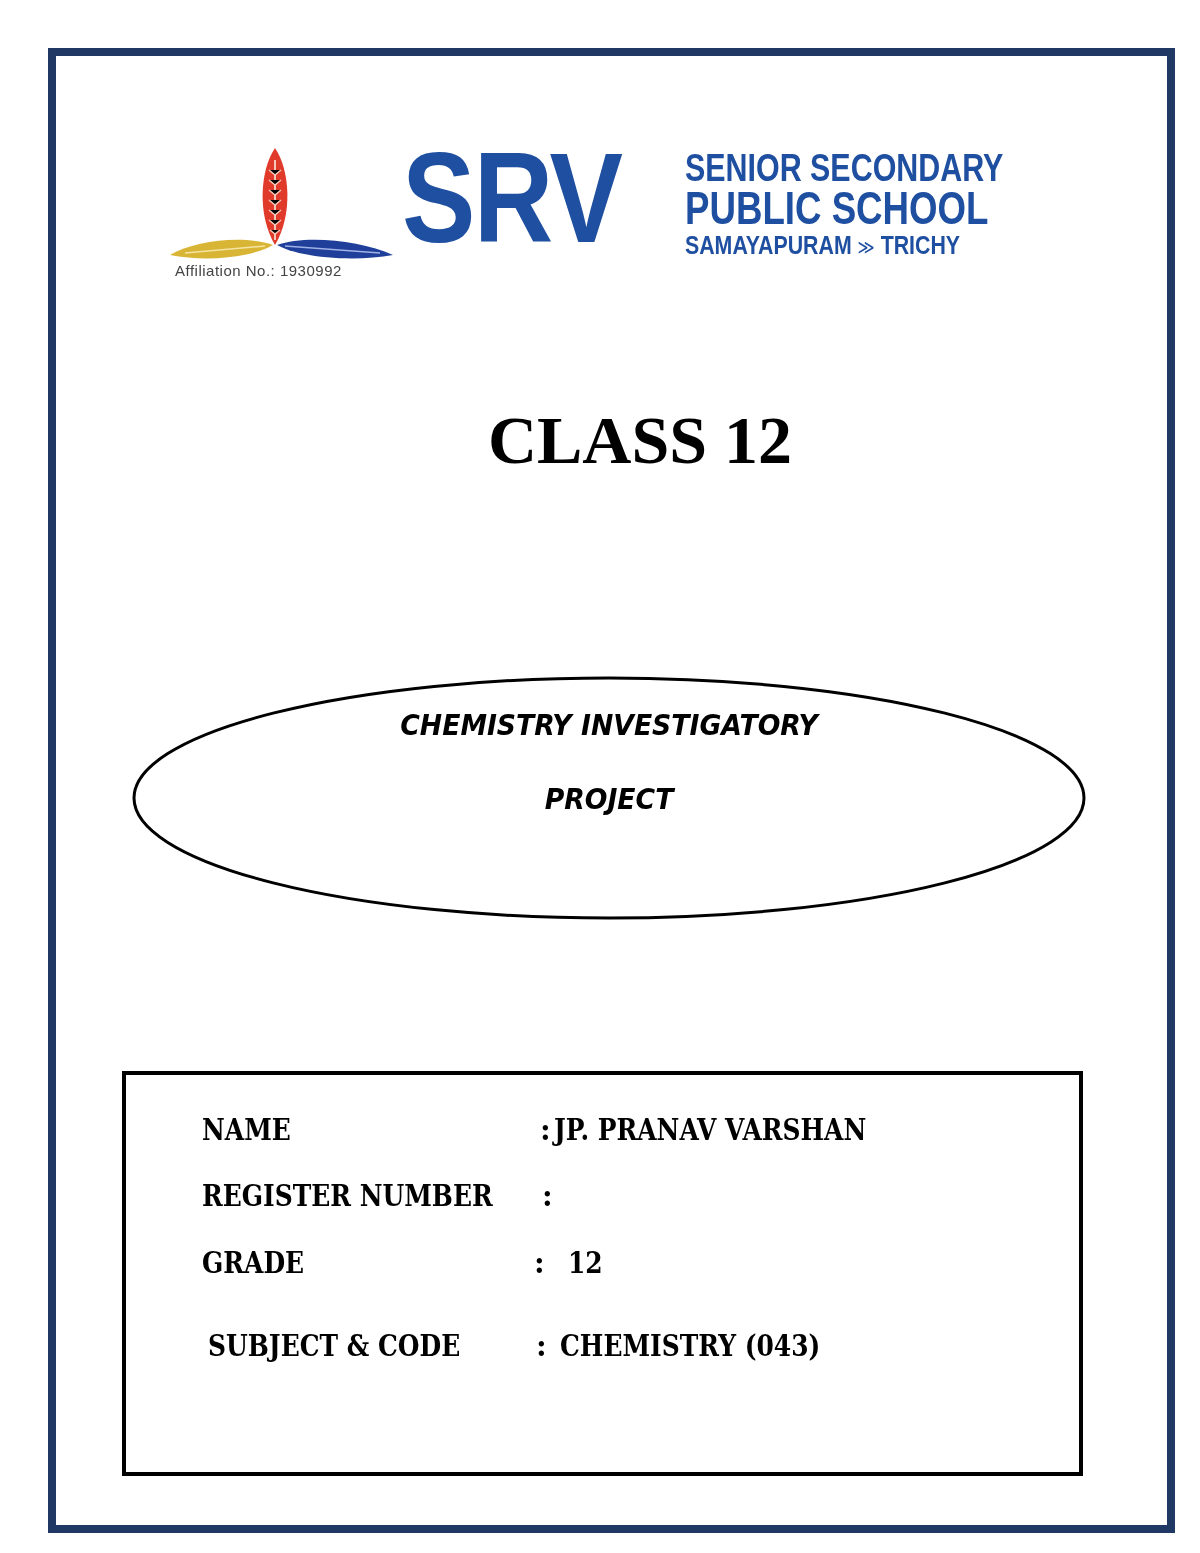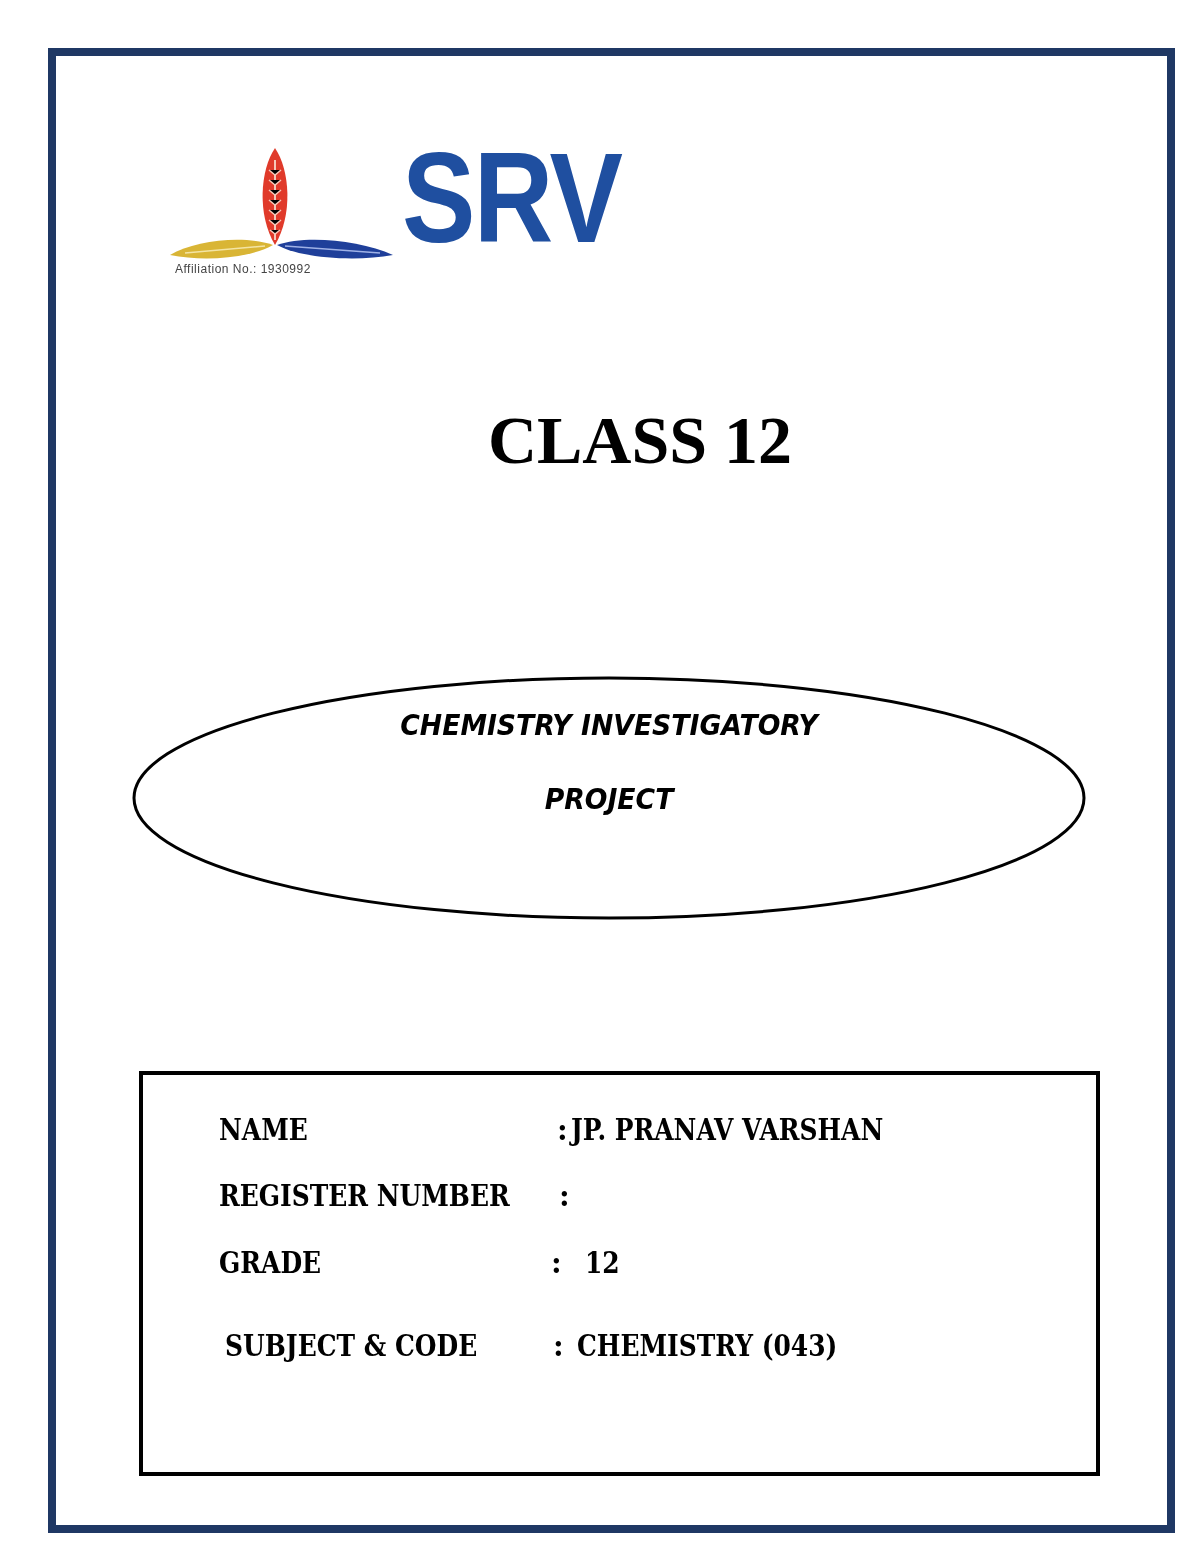--- a/index.html
+++ b/index.html
@@ -10,21 +10,21 @@
       position: absolute; left: 48px; top: 48px; width: 1127px; height: 1485px;
       border: 8px solid #1f3864;
     }
 
     .logo {
       position: absolute; left: 165px; top: 140px; width: 915px; height: 145px;
     }
     .emblem { position: absolute; left: 0; top: 0; width: 235px; height: 125px; }
     .affiliation {
       position: absolute; left: 10px; top: 122px;
-      font-family: "Liberation Sans", sans-serif; font-size: 12px; color: #444;
+      font-family: "Liberation Sans", sans-serif; font-size: 15px; color: #444;
       letter-spacing: 0.5px;
     }
     .srv {
       position: absolute; left: 237px; top: 2px;
       font-family: "Liberation Sans", sans-serif; font-weight: bold;
       font-size: 128px; line-height: 112px; color: #1f4fa0;
       transform: scaleX(0.86); transform-origin: left top; letter-spacing: -2px;
     }
     .school-lines {
       position: absolute; left: 520px; top: 10px;
@@ -52,21 +52,21 @@
     .ellipse-wrap svg { position: absolute; left: 0; top: 0; }
     .project-line1, .project-line2 {
       position: absolute; left: 0; width: 958px; text-align: center;
       font-family: "DejaVu Sans", sans-serif; font-weight: bold; font-size: 29px;
       transform: scaleX(0.92);
     }
     .project-line1 { top: 34px; }
     .project-line2 { top: 108px; }
 
     .info-box {
-      position: absolute; left: 139px; top: 1071px; width: 961px; height: 405px;
+      position: absolute; left: 122px; top: 1071px; width: 961px; height: 405px;
       border: 4px solid #000;
     }
     .info-row {
       position: absolute; font-family: "DejaVu Serif", serif; font-weight: bold;
       font-size: 29px; white-space: nowrap;
     }
     .info-row span { position: absolute; top: 0; white-space: nowrap; }
     .lbl { transform: scaleX(0.86); transform-origin: left top; }
     .val { transform: scaleX(0.86); transform-origin: left top; }
   </style>
@@ -91,20 +91,25 @@
     </g>
 
     <path d="M108 105 C80 95 30 100 5 115 C40 122 85 118 108 105 Z" fill="#d9b535"></path>
     <path d="M100 106 L20 113" stroke="#f3e4a4" stroke-width="1.5"></path>
 
     <path d="M112 105 C140 95 195 100 228 115 C190 122 135 118 112 105 Z" fill="#1f3f9a"></path>
     <path d="M120 106 L215 113" stroke="#9fb1e6" stroke-width="1.5"></path>
   </svg>
   <div class="affiliation">Affiliation No.: 1930992</div>
   <div class="srv">SRV</div>
+  <div class="school-lines">
+    <span class="school-line1">SENIOR SECONDARY</span>
+    <span class="school-line2">PUBLIC SCHOOL</span>
+    <span class="school-line3"><span>SAMAYAPURAM</span> <span class="arrow">≫</span> <span>TRICHY</span></span>
+  </div>
 </div>
 
 <div class="class-title">CLASS 12</div>
 
 <div class="ellipse-wrap">
   <svg width="958" height="250">
     <ellipse cx="479" cy="124" rx="475" ry="120" fill="none" stroke="#000" stroke-width="3"></ellipse>
   </svg>
   <div class="project-line1">CHEMISTRY INVESTIGATORY</div>
   <div class="project-line2">PROJECT</div>

